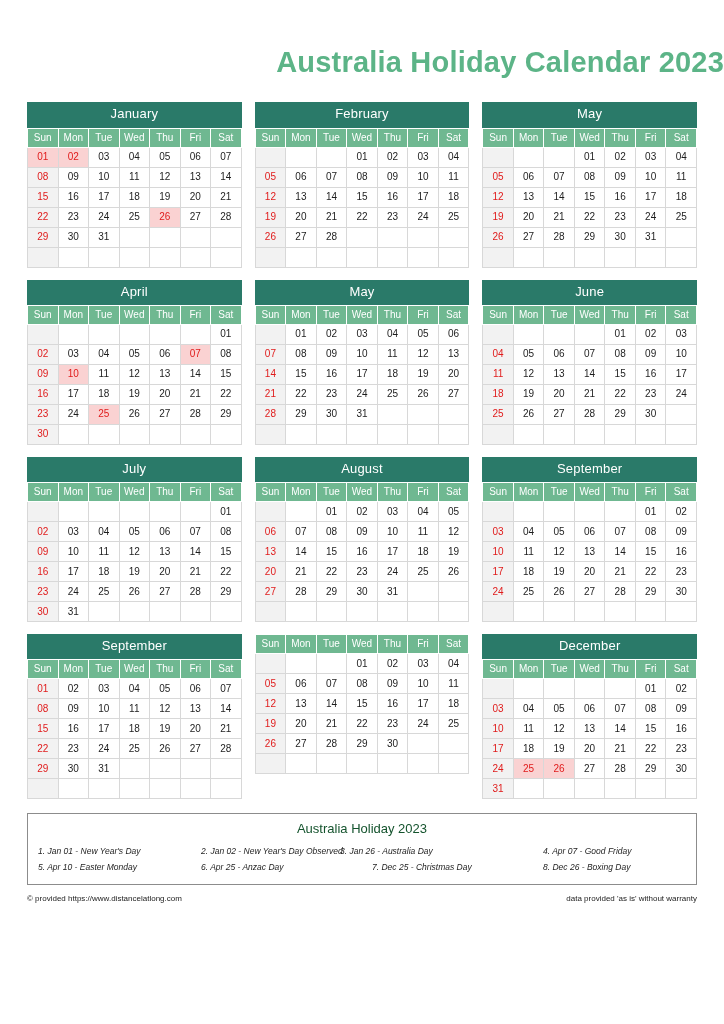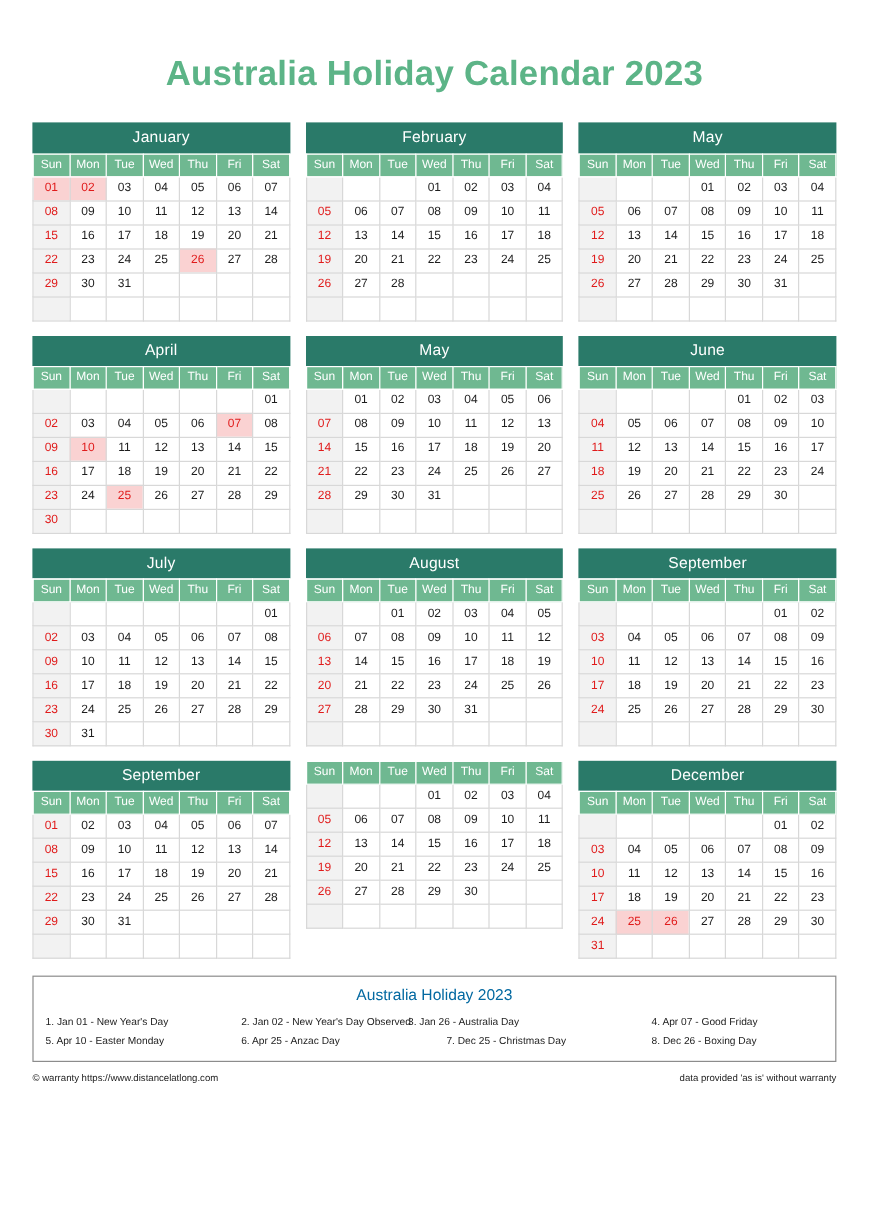--- a/index.html
+++ b/index.html
@@ -17,21 +17,21 @@
 
   .page {
     position: relative;
     width: 724px;
     height: 1024px;
     background: #ffffff;
   }
 
   
   .cal-title {
-    text-align: center;
+    text-align: right;
     font-size: 29px;
     font-weight: bold;
     color: #5cb487;
     letter-spacing: 0.2px;
     padding-top: 26px;
     padding-bottom: 0;
     line-height: 1.2;
   }
 
   
@@ -110,27 +110,28 @@
   .legend-box {
     margin: 14px 27px 0 27px;
     border: 1px solid #8c8c8c;
     background: #ffffff;
     padding: 7px 8px 9px 8px;
   }
 
   .legend-title {
     text-align: center;
     font-size: 13px;
-    color: #0369a1;
+    color: #14532d;
     padding-bottom: 6px;
     line-height: 1.2;
   }
 
   .legend-rows {
     display: block;
+    font-style: italic;
   }
 
   .legend-row {
     display: grid;
     grid-template-columns: 1fr 1fr 1fr 1fr;
     font-size: 8.5px;
     color: #1d1d1d;
     line-height: 1.9;
     white-space: nowrap;
   }
@@ -1046,17 +1047,17 @@
         <div class="legend-row row2">
           <div class="legend-item col1">5. Apr 10 - Easter Monday</div>
           <div class="legend-item col2">6. Apr 25 - Anzac Day</div>
           <div class="legend-item col3">7. Dec 25 - Christmas Day</div>
           <div class="legend-item col4">8. Dec 26 - Boxing Day</div>
         </div>
       </div>
   </div>
 
   <div class="footer">
-    <div class="footer-left">© warranty https://www.distancelatlong.com</div>
+    <div class="footer-left">© provided https://www.distancelatlong.com</div>
     <div class="footer-right">data provided 'as is' without warranty</div>
   </div>
 
 </div>
 
 </body></html>

